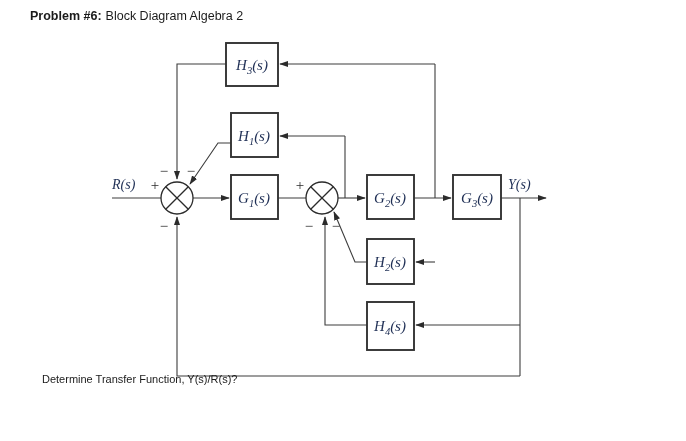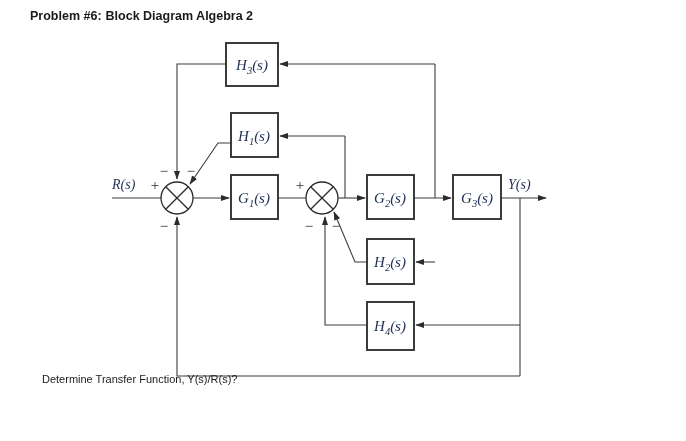--- a/index.html
+++ b/index.html
@@ -23,21 +23,21 @@
     top: 8px;
     font-size: 12.5px;
     line-height: 16px;
     white-space: nowrap;
   }
   #problem-header .prob-label {
     font-weight: bold;
     padding-left: 16px;
   }
   #problem-header .prob-title {
-    font-weight: bold;
+    font-weight: normal;
     margin-left: 4px;
     margin-top: 20px;
   }
 
   #question-footer {
     position: absolute;
     left: 42px;
     top: 371px;
     font-size: 11px;
     line-height: 16px;

